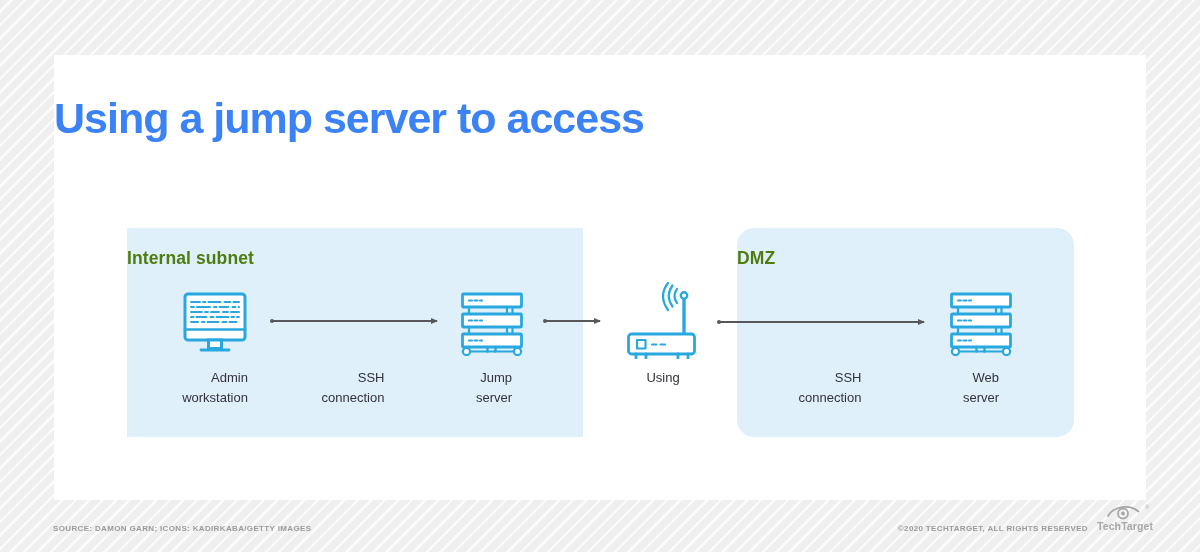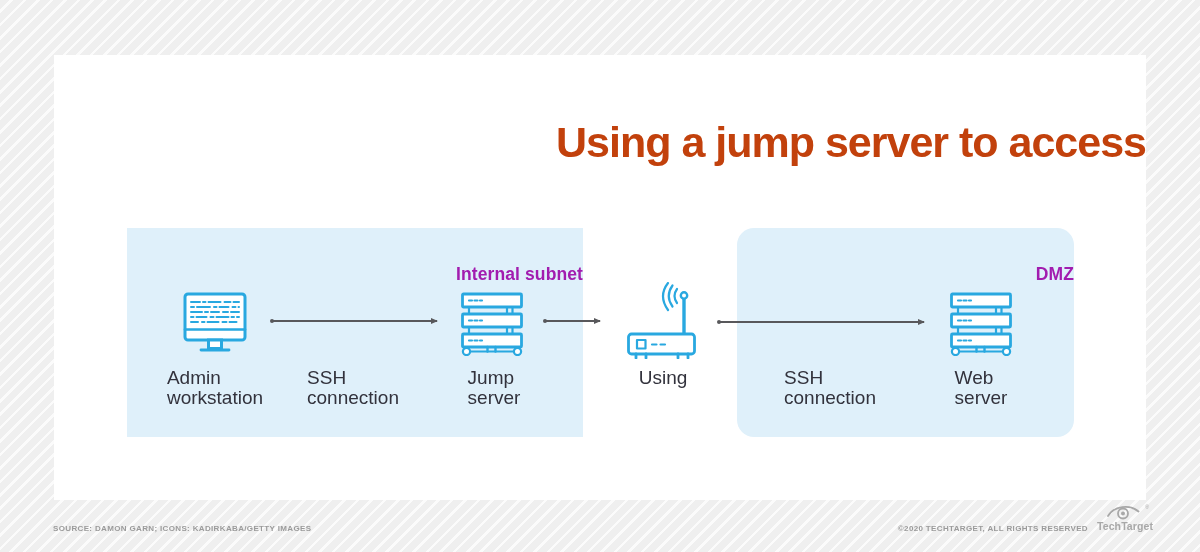--- a/index.html
+++ b/index.html
@@ -11,43 +11,43 @@
     background:repeating-linear-gradient(135deg, #efefef 0px, #efefef 7px, #fbfbfb 7px, #fbfbfb 9.5px);
   }
 
   .card {
     position:absolute; left:54px; top:55px; width:1092px; height:445px;
     background:#ffffff;
   }
 
   .title {
     position:absolute; left:0; right:0; top:38px;
-    text-align:right; font-size:43px; line-height:50px; font-weight:700;
-    color:#c2410c; letter-spacing:-1px;margin-top:24px;
+    text-align:left; font-size:43px; line-height:50px; font-weight:700;
+    color:#3b82f6; letter-spacing:-1px;
   }
 
   .zone {
     position:absolute; top:173px; height:209px; background:#dff0fa;
   }
   .zone-internal { left:73px;  width:456px; }
   .zone-dmz      { left:683px; width:337px;border-radius:17px; }
   .zone-label {
-    padding-top:36px; text-align:right;
-    font-size:17.5px; font-weight:700; color:#a21caf; letter-spacing:0.1px;
+    padding-top:20px; text-align:left;
+    font-size:17.5px; font-weight:700; color:#4d7c0f; letter-spacing:0.1px;
   }
 
   .node-icon { position:absolute; }
   .icon-workstation { left:126px; top:237px; }
   .icon-jump-server { left:406px; top:237px; }
   .icon-router      { left:572px; top:227px; }
   .icon-web-server  { left:895px; top:237px; }
 
   .node-label {
     position:absolute; top:313px; transform:translateX(-50%);
-    text-align:left; font-size:19px; line-height:20px; color:#32323c;
+    text-align:right; font-size:13px; line-height:20px; color:#32323c;
   }
   .label-admin  { left:161px; }
   .label-ssh1   { left:299px; }
   .label-jump   { left:440px; }
   .label-router { left:609px; }
   .label-ssh2   { left:776px; }
   .label-web    { left:927px; }
 
   .arrow { position:absolute; height:2px; background:#58585b; }
   .arrow::after {

